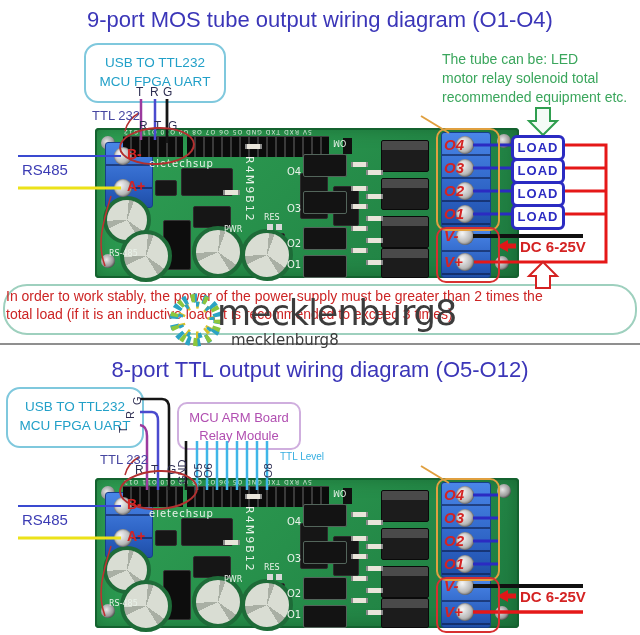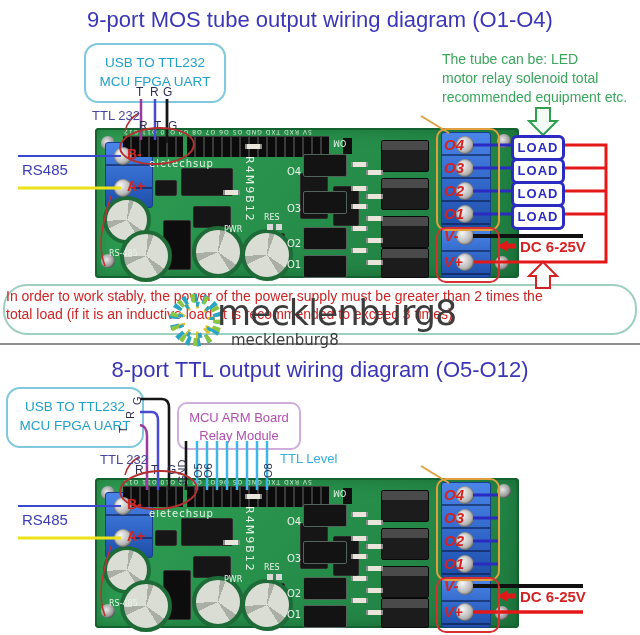--- a/index.html
+++ b/index.html
@@ -24,21 +24,21 @@
   .dclbl{font-size:15px;font-weight:bold;color:#d42323;z-index:7;}
   .redoval{border:2px solid #b23030;border-radius:50%;z-index:7;}
   .oroutline{border:2px solid #e0a040;border-radius:10px;z-index:6;}
   .redoutline{border:2px solid #d83030;border-radius:10px;z-index:6;}
   .warnoval{border:2px solid #9ed0be;border-radius:24px;z-index:2;}
   .warntext{font-size:14px;color:#cc2424;z-index:3;white-space:nowrap;}
   .wmbig{font-size:35px;color:#3c3c3c;letter-spacing:-1px;z-index:8;font-family:"DejaVu Sans",sans-serif;}
   .wmsmall{font-size:15px;color:#3c3c3c;z-index:8;font-family:"DejaVu Sans",sans-serif;}
   .divider{left:0;width:640px;height:2px;background:#8f8f8f;z-index:2;}
   .rot{transform:rotate(-90deg);transform-origin:0 0;font-size:11px;color:#2e2e52;z-index:6;white-space:nowrap;}
-  .ttllevel{font-size:13px;color:#35aee0;z-index:6;}
+  .ttllevel{font-size:10px;color:#35aee0;z-index:6;}
   
   .board{position:absolute;width:424px;height:150px;z-index:1;border-radius:4px;
          background:linear-gradient(135deg,#2fa054,#27904b 45%,#1e7a40);
          box-shadow:inset 0 0 0 2px #14622f, inset 0 0 18px rgba(0,40,10,.35);}
   .board .silk{position:absolute;color:#e9f2e9;font-family:"DejaVu Sans",sans-serif;z-index:3;}
   .brand{font-size:10px;letter-spacing:1px;}
   .model{writing-mode:vertical-rl;font-size:11px;letter-spacing:2px;}
   .pinrow{font-size:6px;letter-spacing:1px;white-space:nowrap;transform:rotate(180deg);opacity:.9;}
   .chlbl{font-size:10px;}
   .tiny{font-size:8px;}

